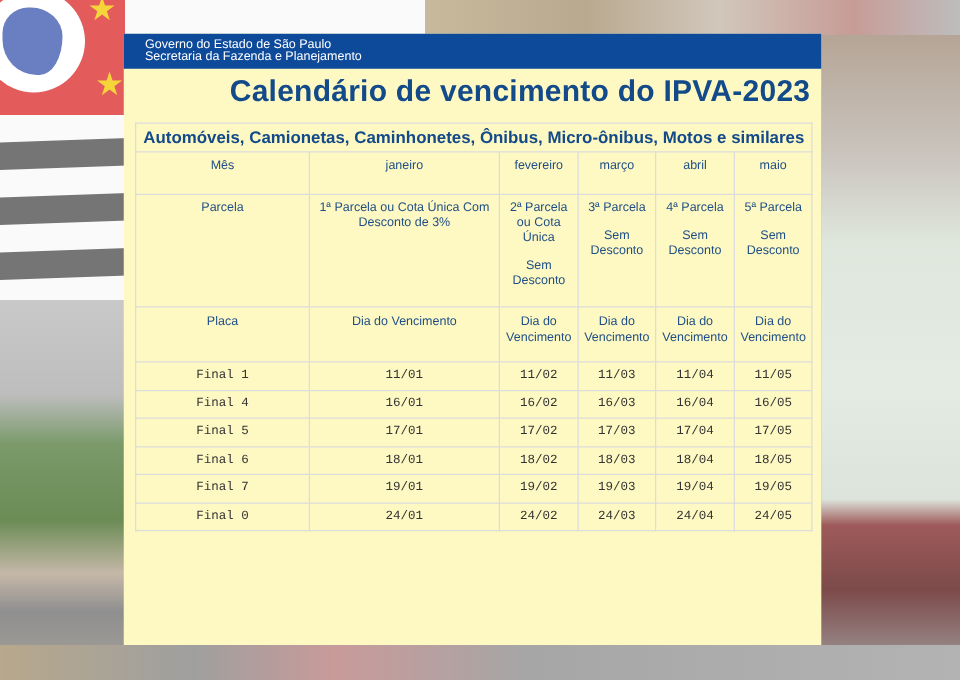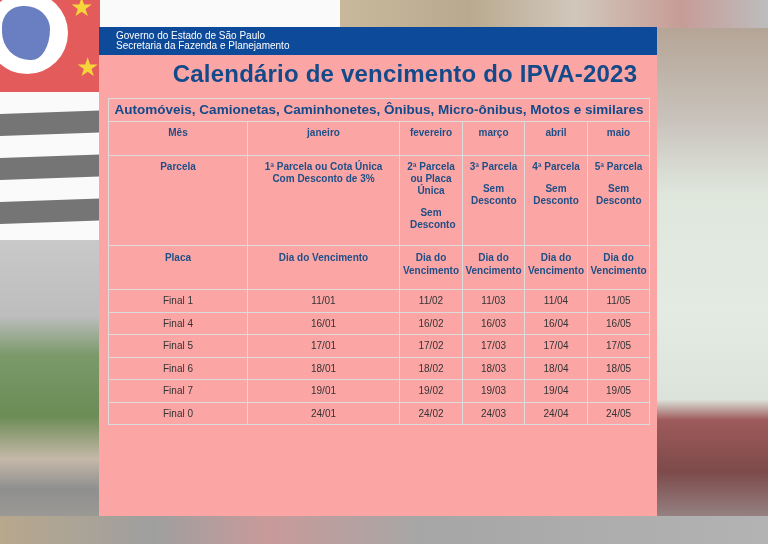--- a/index.html
+++ b/index.html
@@ -19,36 +19,36 @@
   .bg-photo-top { position:absolute; left:340px; top:0; width:428px; height:28px;
     background:linear-gradient(90deg,#c8b89c 0%,#b9a98f 30%,#d1c7bb 55%,#c79c97 80%,#bdbdbd 100%); }
   .bg-right { position:absolute; left:657px; top:28px; width:111px; height:516px;
     background:linear-gradient(180deg,#b5a596 0%,#c9c3bc 18%,#dfe6dc 32%,#e4ebe2 55%,#dce3da 72%,#9e5a5a 76%,#7d4a4a 86%,#a3a3a3 100%); }
   .bg-left { position:absolute; left:0; top:240px; width:100px; height:304px;
     background:linear-gradient(180deg,#c9c9c9 0%,#bdbdbd 25%,#7a9a6a 38%,#6b8c55 58%,#c5b8a8 72%,#8f8f8f 82%,#a8a39a 100%); }
   .bg-bottom { position:absolute; left:0; top:516px; width:768px; height:28px;
     background:linear-gradient(90deg,#b8a88c 0%,#9f9f9f 20%,#c99a9a 35%,#a6a6a6 55%,#b3b3b3 100%); }
 
   
-  .card { position:absolute; left:99px; top:27px; width:558px; height:489px; background:#fca5a5; }
+  .card { position:absolute; left:99px; top:27px; width:558px; height:489px; background:#fef9c3; }
   .gov-bar { position:absolute; left:0; top:0; width:558px; height:28px; background:#0e4a9a; color:#fff; }
   .gov-bar .l1, .gov-bar .l2 { position:absolute; left:17px; font-size:10px; line-height:11px; white-space:nowrap; }
   .gov-bar .l1 { top:3px; }
   .gov-bar .l2 { top:13px;text-align:right; }
-  .title { position:absolute; left:1px; top:33px; width:610px; text-align:center;
+  .title { position:absolute; left:12px; top:33px; width:610px; text-align:center;
     color:#134a8a; font-weight:bold; font-size:24px; line-height:28px; letter-spacing:0.2px; }
 
   table.cal { position:absolute; left:9px; top:71px; width:541px; border-collapse:collapse; table-layout:fixed; }
   table.cal td, table.cal th { border:1px solid #dcdcdc; text-align:center; vertical-align:top; padding:0; font-size:10px; }
   .cat { color:#134a8a; font-size:13.5px !important; font-weight:bold; height:22px; line-height:20px; vertical-align:middle !important; }
-  .hdr { color:#1f4f86; font-weight:bold; }
+  .hdr { color:#1f4f86; font-weight:normal; }
   .row-mes td { height:29px; padding-top:4px !important; line-height:13px; }
   .row-parc td { height:84px; padding-top:5px !important; line-height:12px; }
   .row-placa td { height:38px; padding-top:5px !important; line-height:13px; }
-  .row-data td { height:21.5px; vertical-align:middle !important; color:#333; }
+  .row-data td { height:21.5px; vertical-align:middle !important; color:#333;font-family:Liberation Mono, monospace; }
   .gap { display:block; height:10px; }
 </style>
 </head>
 <body>
 
 <div class="bg">
   <div class="bg-flag">
     <div class="stripe" style="top:108px"></div>
     <div class="stripe" style="top:152px"></div>
     <div class="stripe" style="top:196px"></div>
@@ -91,21 +91,21 @@
       <td class="hdr">março</td>
       <td class="hdr">abril</td>
       <td class="hdr">maio</td>
     </tr>
     <tr class="row-parc">
       <td class="hdr">Parcela</td>
       <td class="hdr" style="padding-left:6px;padding-right:6px;">
         <span>1ª Parcela ou Cota Única Com Desconto de 3%</span>
       </td>
       <td class="hdr">
-        <span style="display:block;padding:0 6px;">2ª Parcela ou Placa Única</span>
+        <span style="display:block;padding:0 6px;">2ª Parcela ou Cota Única</span>
         <span class="gap"></span>
         <span style="display:block;padding:0 10px;">Sem Desconto</span>
       </td>
       <td class="hdr">
         <span style="display:block;">3ª Parcela</span>
         <span class="gap"></span>
         <span style="display:block;padding:0 8px;">Sem Desconto</span>
       </td>
       <td class="hdr">
         <span style="display:block;">4ª Parcela</span>

